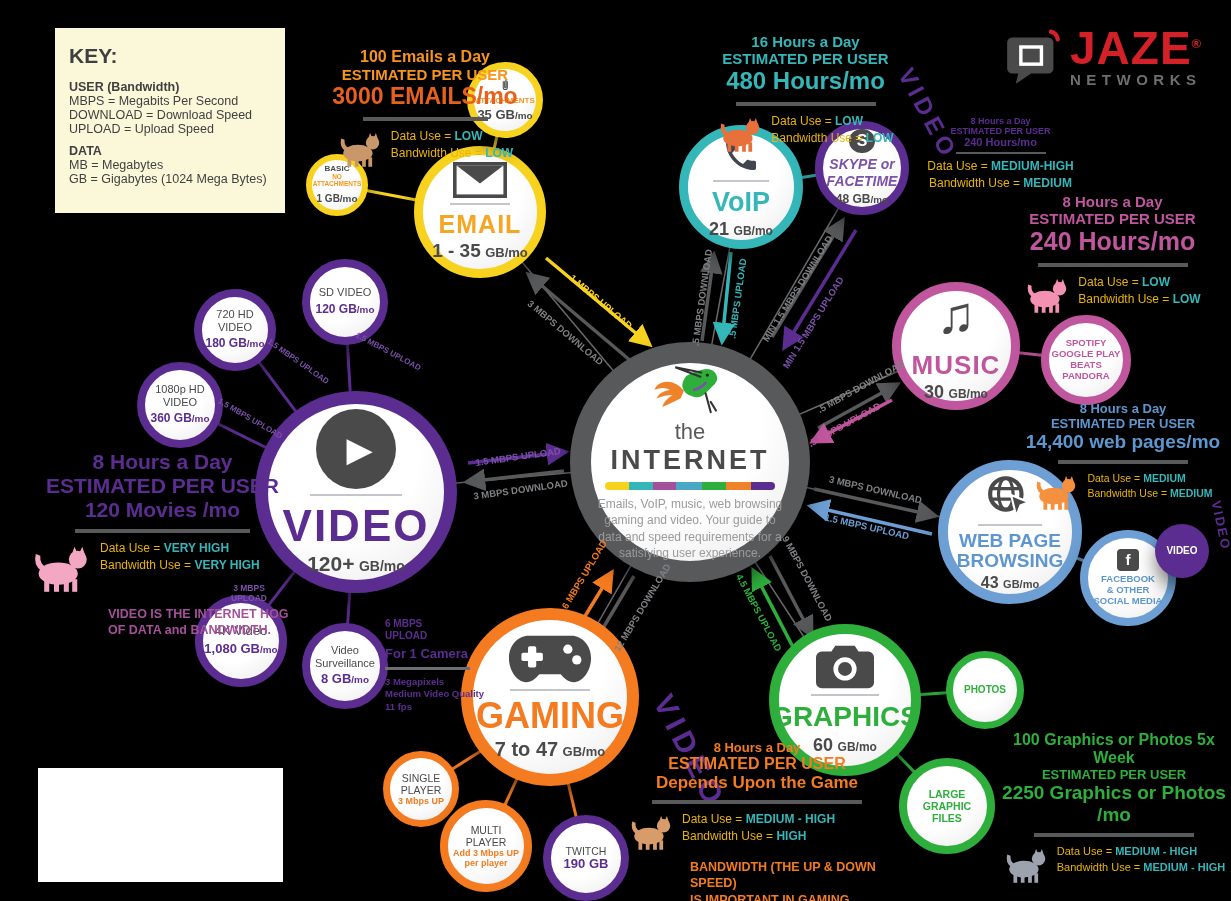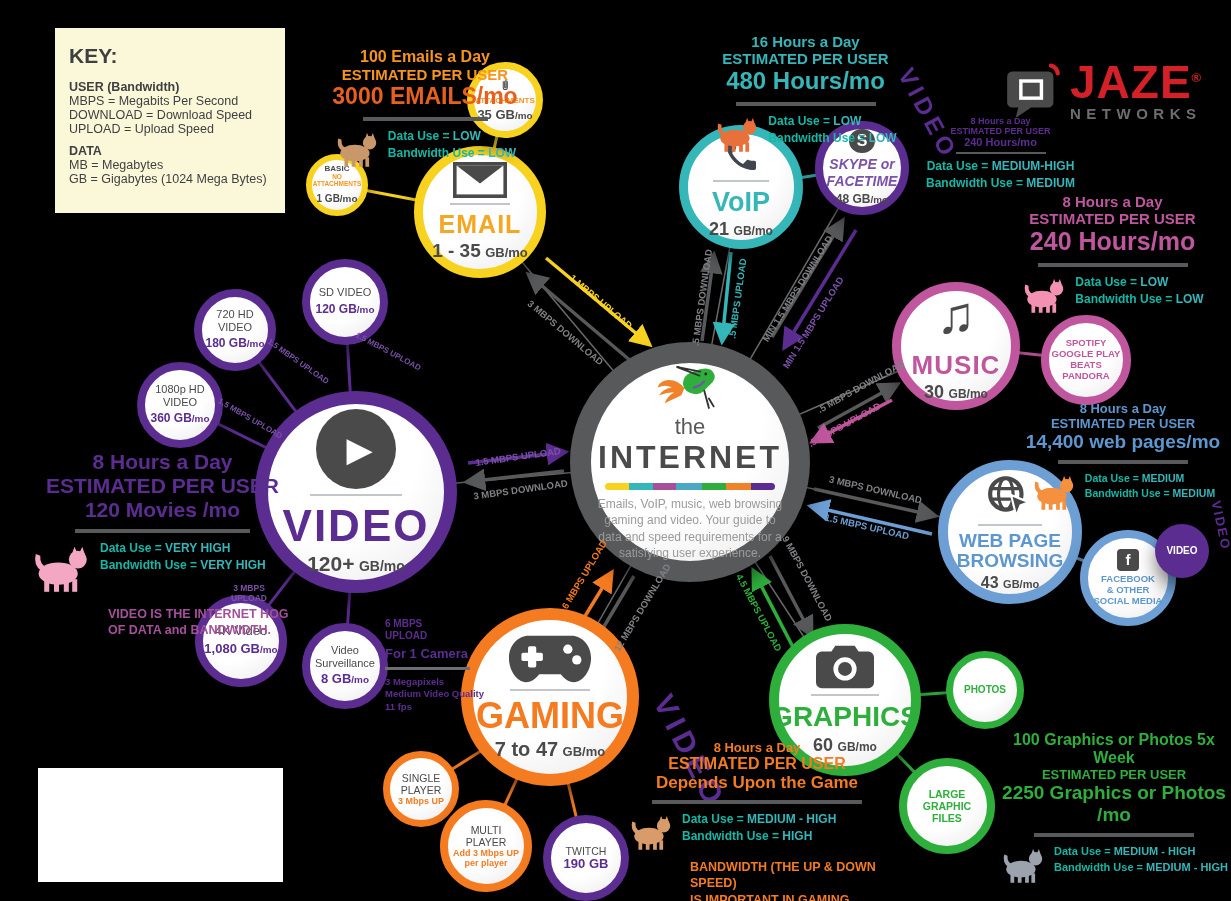--- a/index.html
+++ b/index.html
@@ -19,21 +19,21 @@
   .c-green{border:10px solid #2EAF3C}
   .c-orange{border:11px solid #F47B20}
   .c-purple{border:9px solid #5C2D91}
   .hub-div{width:52%;height:2px;background:#C2C6CA;margin:5px auto;}
   .v{font-weight:700;color:#4A4A4A}
   .u{font-weight:700;color:#4A4A4A;font-size:.62em}
 
   
   #hub-center{left:570px;top:342px;width:240px;height:240px;border:21px solid #58595B;}
   #hub-center .the{font-size:22px;color:#58595B;margin-top:2px;}
-  #hub-center .inet{font-size:32px;font-weight:700;color:#4A4A4A;letter-spacing:3px;}
+  #hub-center .inet{font-size:27px;font-weight:700;color:#4A4A4A;letter-spacing:3px;}
   #hub-center .bar7{width:170px;height:9px;border-radius:5px;margin:7px auto 6px;
     background:linear-gradient(90deg,#F7D21E 0 14%,#35B6B9 14% 28%,#A4509B 28% 42%,#4AA8C4 42% 57%,#2EAF3C 57% 71%,#F0822A 71% 86%,#5C2D91 86% 100%);}
   #hub-center .desc{width:186px;font-size:12px;color:#9B9B9B;line-height:1.35;}
 
   #hub-email{left:414px;top:146px;width:132px;height:132px;}
   #hub-email .nm{font-size:25px;font-weight:700;color:#F5A623;letter-spacing:1px;}
   #hub-voip{left:679px;top:125px;width:124px;height:124px;}
   #hub-voip .nm{font-size:27px;font-weight:700;color:#35B6B9;}
   #hub-music{left:892px;top:282px;width:128px;height:128px;}
   #hub-music .nm{font-size:26px;font-weight:700;color:#C0569E;letter-spacing:1px;}
@@ -88,21 +88,21 @@
     font-weight:700;font-size:16px;display:flex;align-items:center;justify-content:center;margin-bottom:3px;}
   .fbicon{width:22px;height:22px;border-radius:4px;background:#4A4A4A;color:#fff;
     font-weight:700;font-size:15px;display:flex;align-items:center;justify-content:center;margin-bottom:3px;}
 
   
   .tb{position:absolute;z-index:4;text-align:center;}
   .bar{height:4px;background:#58595B;margin:7px auto;}
   .usage{display:flex;align-items:flex-start;gap:8px;justify-content:center;text-align:left;margin-top:4px;}
   .animal{width:46px;height:42px;flex:none;}
   .ulines{font-size:12px;line-height:1.45;}
-  .ul{color:#14b8a6;font-weight:700;}
+  .ul{color:#eab308;font-weight:400;}
   .uv{color:#35B6B9;font-weight:700;}
 
   #tb-key{left:55px;top:28px;width:230px;height:185px;background:#FBF8DA;text-align:left;
     box-sizing:border-box;padding:16px 14px;color:#3F3F3F;}
   #tb-key .key-title{font-size:21px;font-weight:700;margin-bottom:12px;}
   #tb-key .key-h{font-size:12.5px;font-weight:700;margin-top:8px;}
   #tb-key .key-l{font-size:12.5px;}
 
   #tb-email{left:300px;top:48px;width:250px;color:#F7941D;}
   #tb-email .h1{font-size:16px;font-weight:700;}
@@ -165,21 +165,21 @@
   #tb-surv .s3{font-size:9.5px;font-weight:700;line-height:1.3;}
 
   
   .rl{position:absolute;z-index:4;white-space:nowrap;font-weight:700;font-size:9.5px;}
   .rl-yellow{color:#F7D21E}.rl-gray{color:#808285}.rl-teal{color:#35B6B9}
   .rl-purple{color:#7B52A8}.rl-pink{color:#C0569E}.rl-blue{color:#6D9FD4}
   .rl-green{color:#2EAF3C}.rl-orange{color:#F47B20}
   .arc{position:absolute;z-index:4;font-weight:700;color:#5C2D91;white-space:nowrap;}
 
   
-  #logo{position:absolute;left:1002px;top:28px;display:flex;align-items:flex-start;gap:8px;z-index:4;margin-top:34px;}
+  #logo{position:absolute;left:1002px;top:28px;display:flex;align-items:flex-start;gap:8px;z-index:4;}
   #logo .brand{font-size:46px;font-weight:800;color:#D42127;line-height:.9;letter-spacing:1px;}
   #logo .reg{font-size:13px;color:#D42127;vertical-align:super;}
   #logo .nets{font-size:15px;font-weight:700;color:#6D6E71;letter-spacing:5.5px;margin-top:2px;}
 
   #whitebox{position:absolute;left:38px;top:768px;width:245px;height:114px;background:#fff;z-index:2;}
 
   svg.wires{position:absolute;left:0;top:0;z-index:1;}
 </style>
 </head>
 <body>

